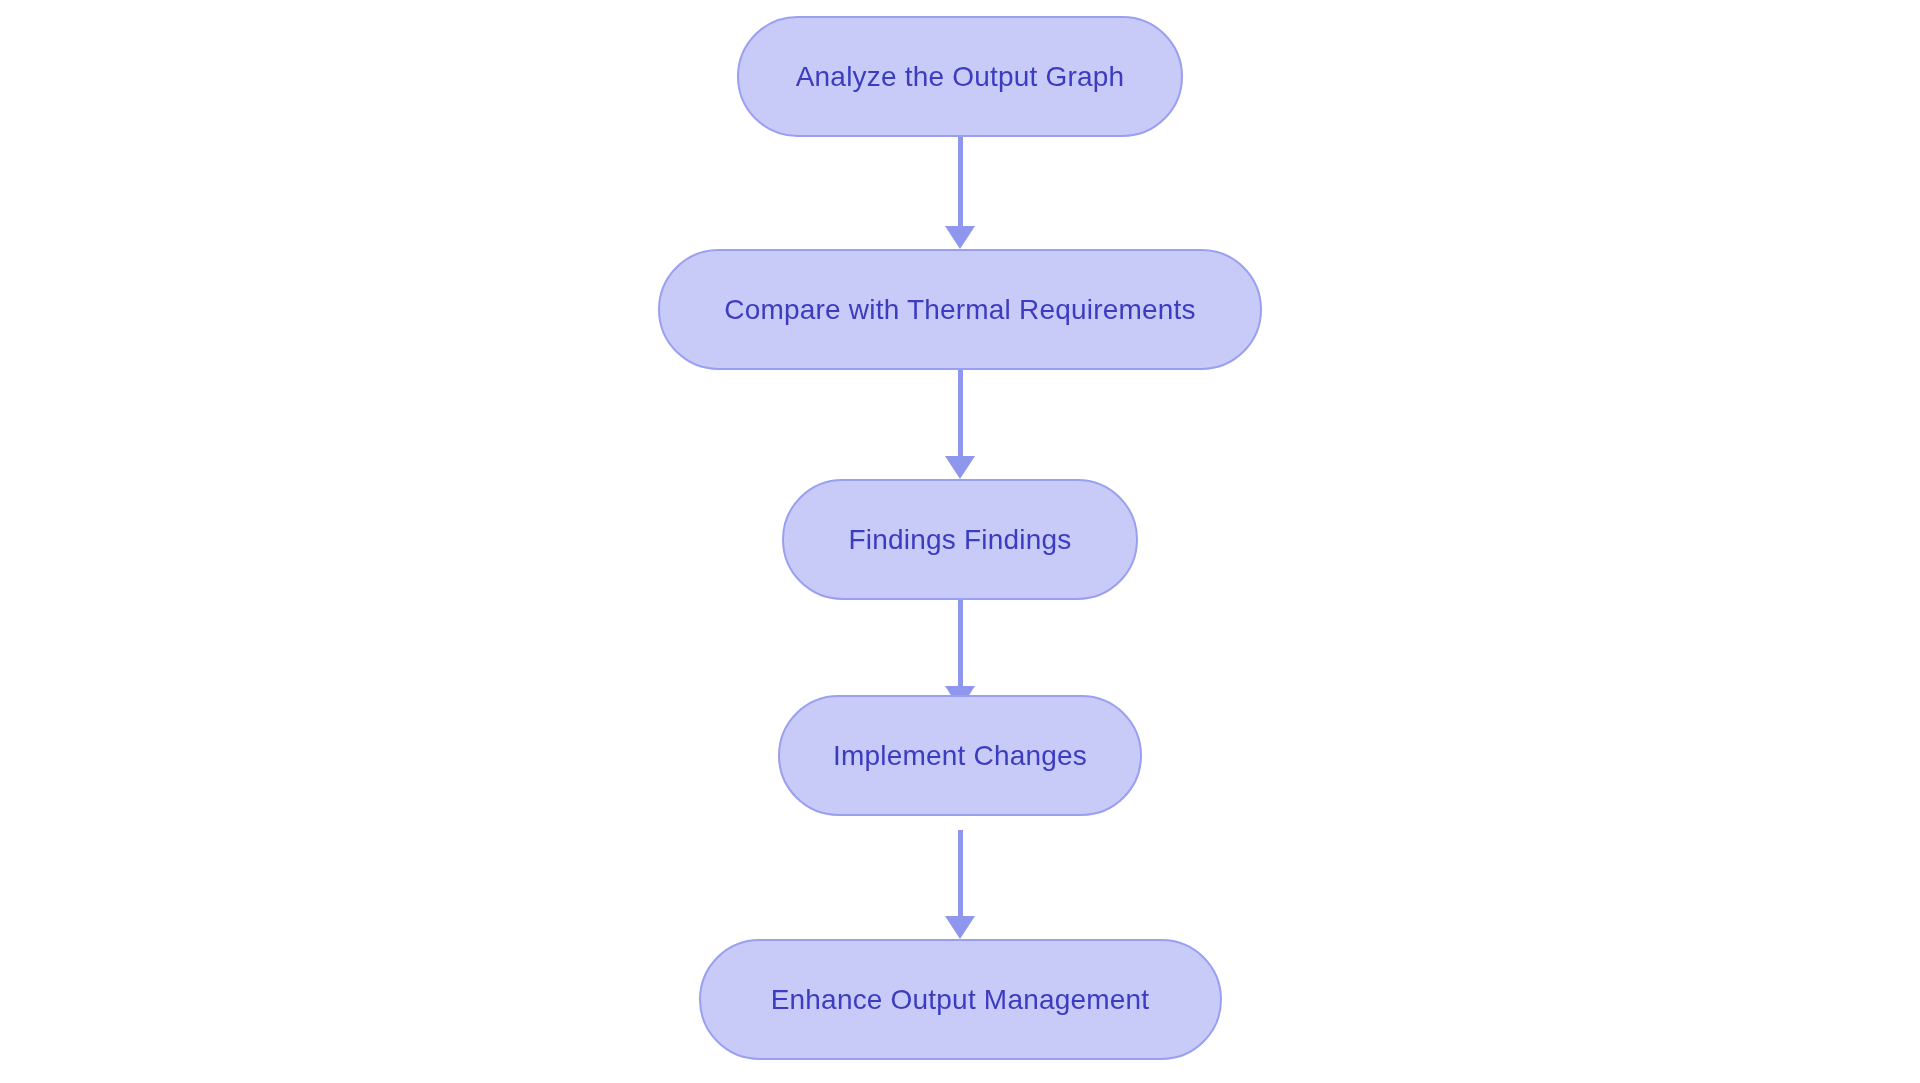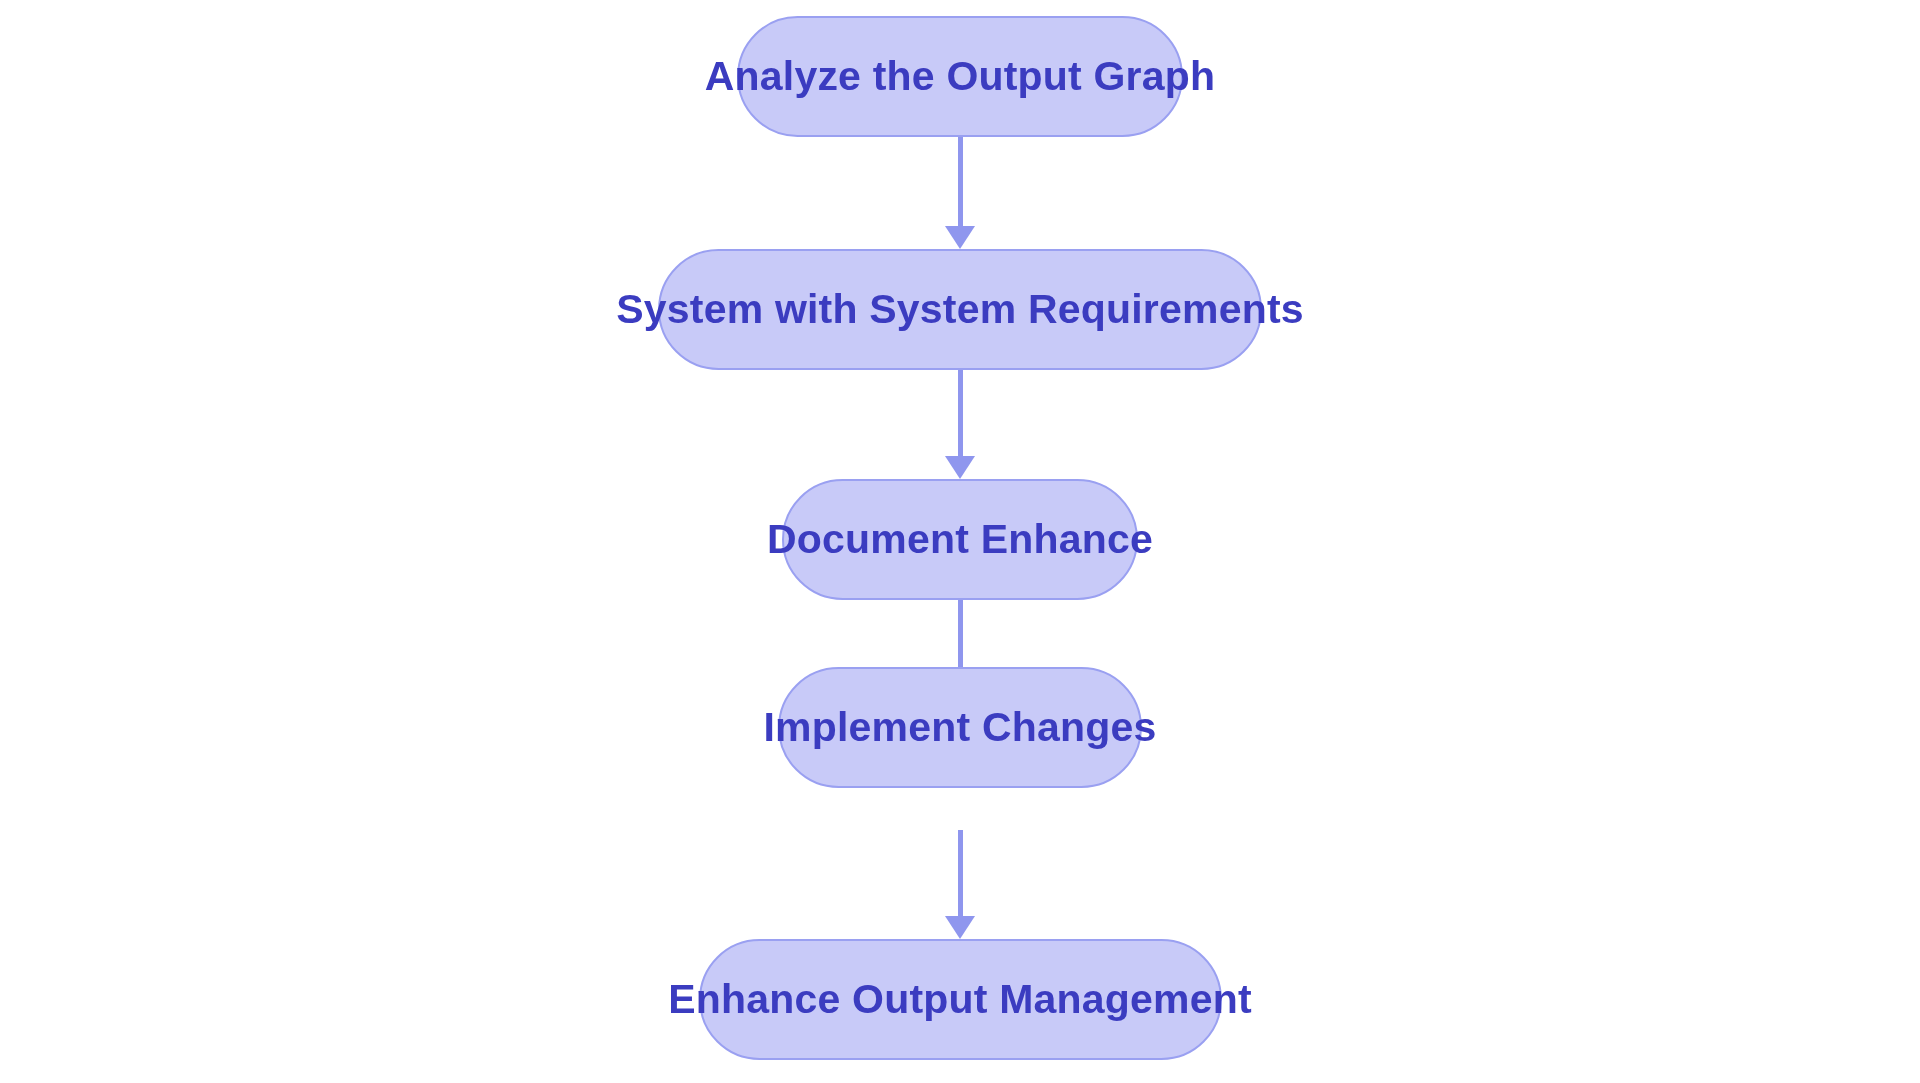--- a/index.html
+++ b/index.html
@@ -17,25 +17,24 @@
     background: var(--node-fill, #c8caf8);
     border: 2px solid var(--node-border, #9aa0f1);
     border-radius: 62px;
     display: flex;
     align-items: center;
     justify-content: center;
     text-align: center;
   }
   .node span {
     color: var(--node-text, #3b3cc0);
-    font-size: 41px;
+    font-size: 28px;
     line-height: 1.2;
     letter-spacing: 0.2px;
     white-space: nowrap;
-    font-weight: bold;
   }
   .edge {
     position: absolute;
     display: flex;
     flex-direction: column;
     align-items: center;
     transform: translateX(-50%);
   }
   .edge .shaft {
     width: 5px;
@@ -54,34 +53,34 @@
 
 <div class="canvas">
     <div class="node" style="left: 737px; top: 16px; width: 446px; height: 121px;">
       <span>Analyze the Output Graph</span>
     </div>
     <div class="edge" style="left: 960px; top: 137px;">
       <div class="shaft" style="height: 89px;"></div>
       <div class="head"></div>
     </div>
     <div class="node" style="left: 658px; top: 249px; width: 604px; height: 121px;">
-      <span>System with System Requirements</span>
+      <span>Compare with Thermal Requirements</span>
     </div>
     <div class="edge" style="left: 960px; top: 370px;">
       <div class="shaft" style="height: 86px;"></div>
       <div class="head"></div>
     </div>
     <div class="node" style="left: 782px; top: 479px; width: 356px; height: 121px;">
-      <span>Document Enhance</span>
+      <span>Findings Findings</span>
     </div>
     <div class="edge" style="left: 960px; top: 600px;">
       <div class="shaft" style="height: 86px;"></div>
       <div class="head"></div>
     </div>
-    <div class="node" style="left: 778px; top: 667px; width: 364px; height: 121px;">
+    <div class="node" style="left: 778px; top: 695px; width: 364px; height: 121px;">
       <span>Implement Changes</span>
     </div>
     <div class="edge" style="left: 960px; top: 830px;">
       <div class="shaft" style="height: 86px;"></div>
       <div class="head"></div>
     </div>
     <div class="node" style="left: 698.5px; top: 939px; width: 523px; height: 121px;">
       <span>Enhance Output Management</span>
     </div>
   </div>

